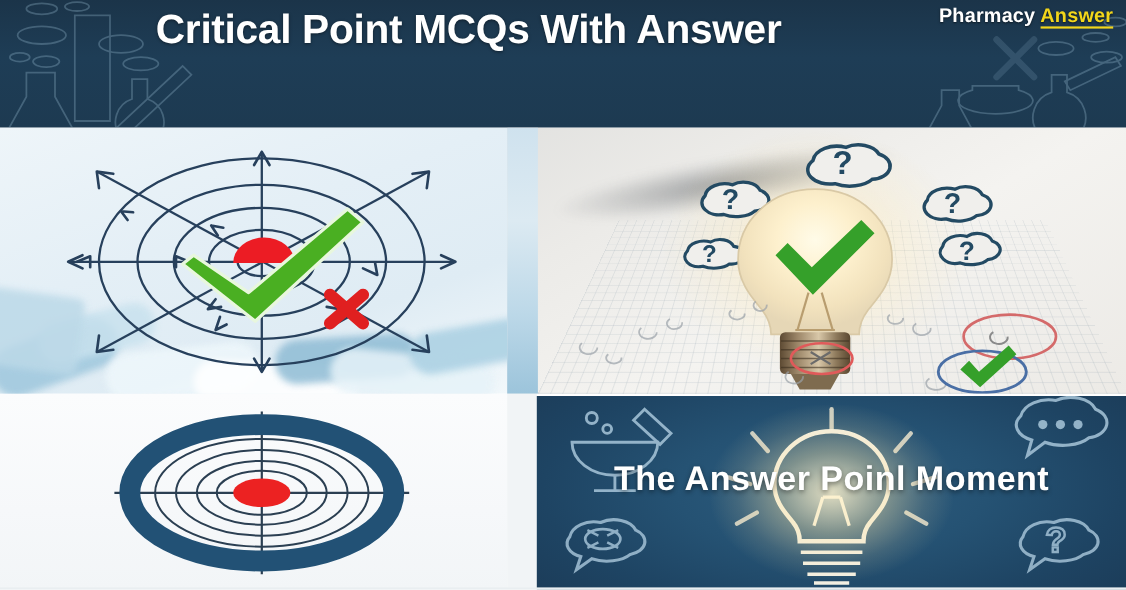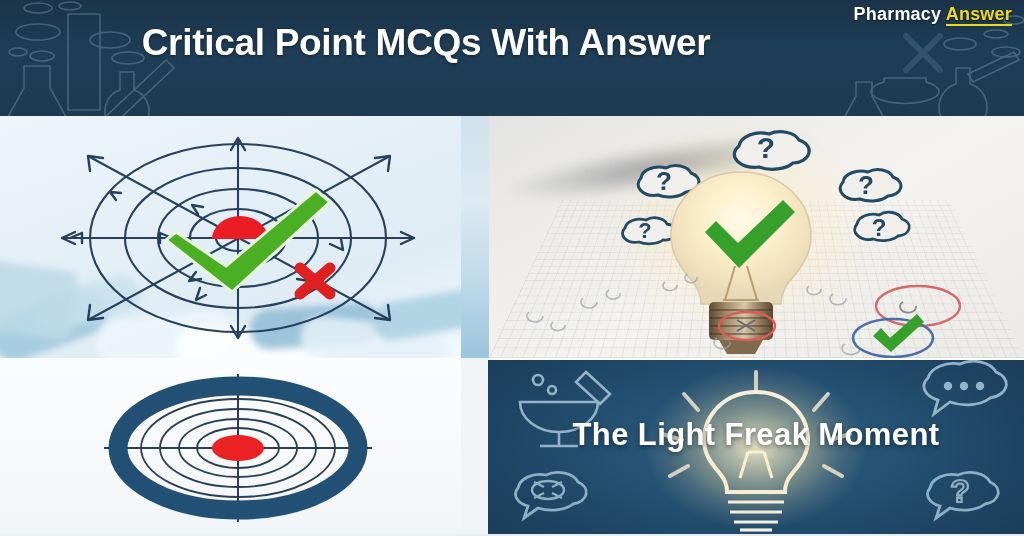--- a/index.html
+++ b/index.html
@@ -13,21 +13,21 @@
   #page { position:relative; width:1024px; height:536px; overflow:hidden; }
 
   
   .header {
     position:absolute; left:0; top:0; width:1024px; height:116px;
     background:linear-gradient(180deg,#1b3449 0%,#1e3d56 45%,#1d3a51 100%);
     overflow:hidden;
   }
   .header-glass { position:absolute; inset:0; opacity:.30; }
   .header-title {
-    position:absolute; left:0; top:22px; width:828px;
+    position:absolute; left:0; top:6px; width:828px;
     text-align:center;
     color:#ffffff;
     font-size:37px; line-height:41px;
     font-weight:bold;
     letter-spacing:-.3px;
     text-shadow:0 1px 3px rgba(0,0,0,.45);
     padding:0 76px 0 100px;
   }
   .logo {
     position:absolute; right:12px; top:4px;
@@ -394,20 +394,20 @@
             <path d="M46 122 l10 5 M74 122 l-10 5 M46 138 l10 -5 M74 138 l-10 -5" stroke="#a8c6da" stroke-width="2.2"></path>
           </g>
 
           <g opacity=".82">
             <path d="M442 128 a22 16 0 0 1 28 -13 a21 14 0 0 1 32 7 a17 12 0 0 1 -5 22 a25 13 0 0 1 -35 4 l-14 10 l4 -12 a21 13 0 0 1 -10 -18 z" fill="none" stroke="#a8c6da" stroke-width="2.8"></path>
             <text x="472" y="142" font-family="Liberation Sans, sans-serif" font-size="32" font-weight="bold" fill="none" stroke="#a8c6da" stroke-width="2.2" text-anchor="middle">?</text>
           </g>
         </svg>
 
         <div class="glow"></div>
-        <div class="br-text">The Light Freak Moment</div>
+        <div class="br-text">The Answer Poinl Moment</div>
       </div>
     </div>
 
   </div>
 
   <div class="bottom-strip"></div>
 </div>
 
 </body></html>

